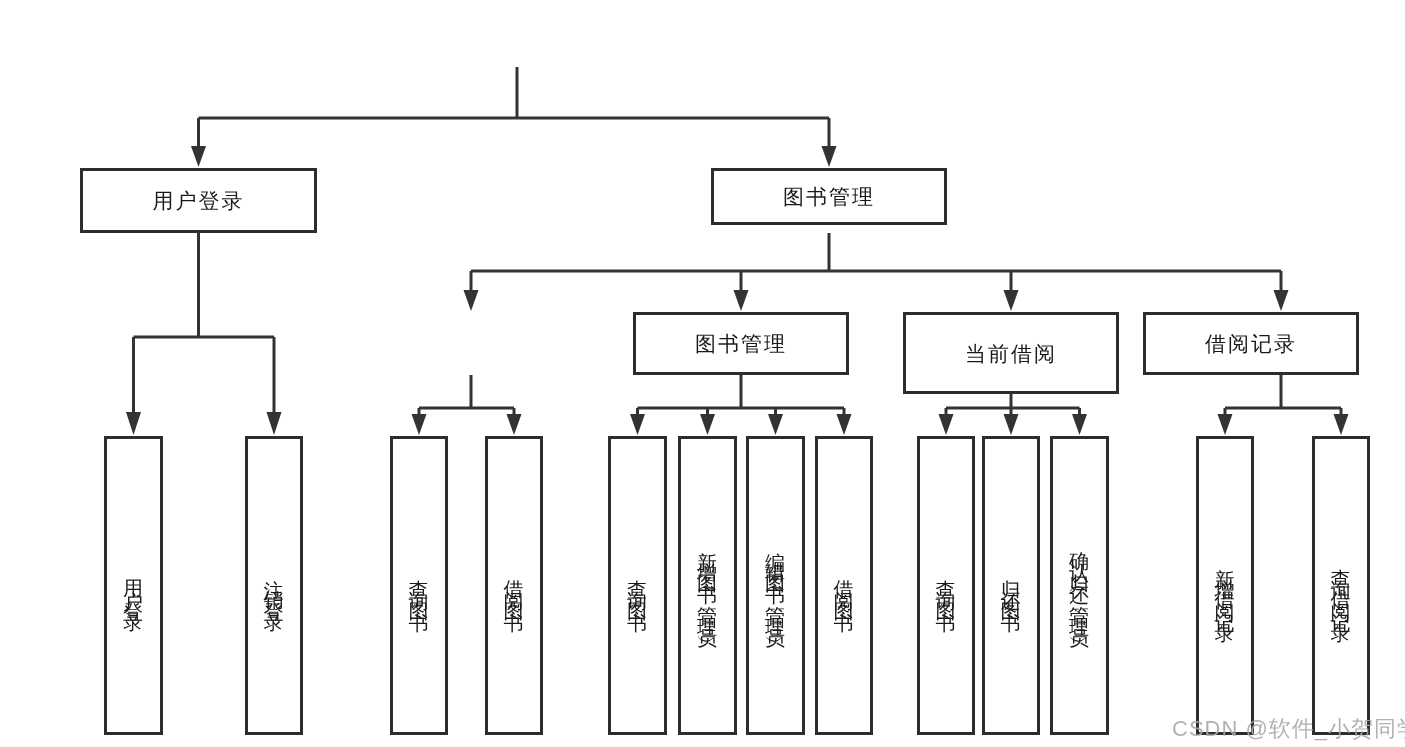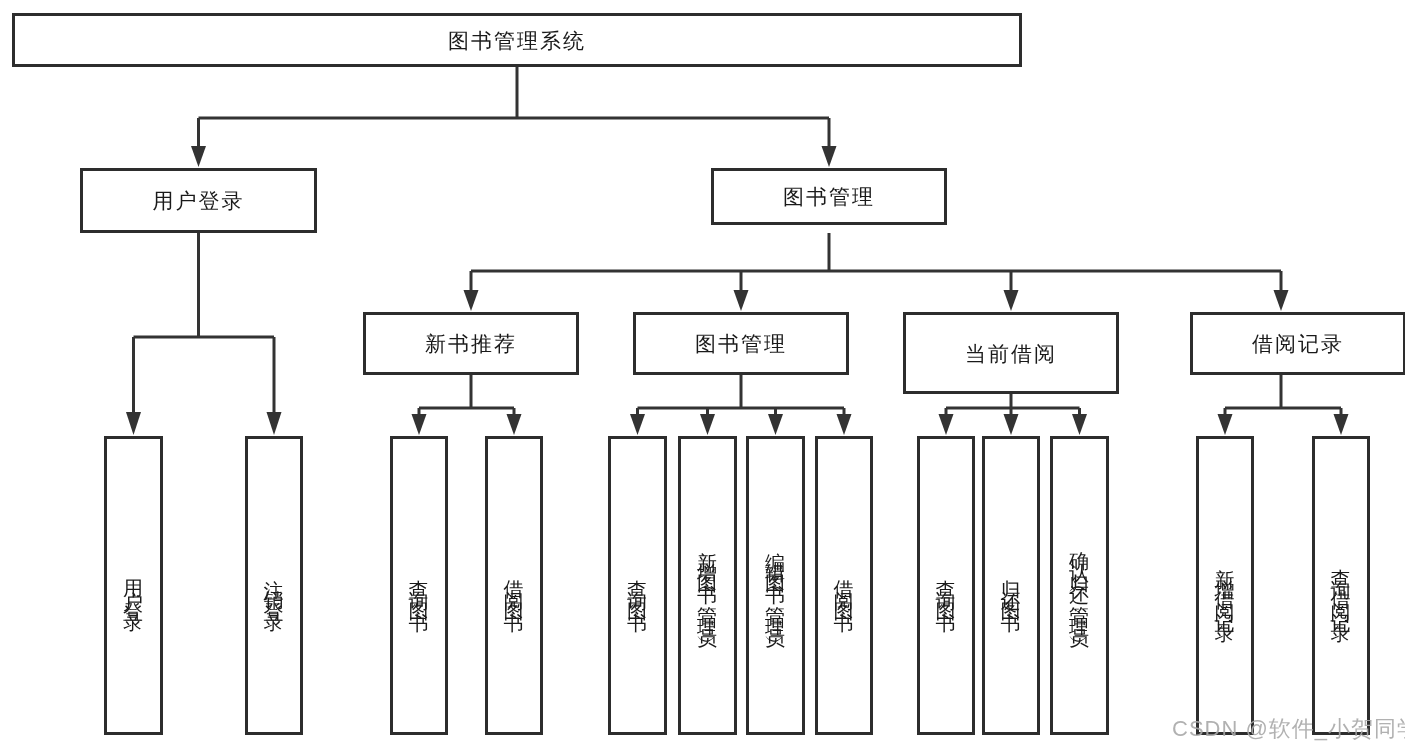--- a/index.html
+++ b/index.html
@@ -128,41 +128,35 @@
     <g>
       <path d="M1281,375 V408"></path>
       <path d="M1225,408 H1341"></path>
       <path d="M1225,408 V417"></path>
       <path d="M1341,408 V417"></path>
       <polygon points="1217.5,414 1232.5,414 1225,435"></polygon>
       <polygon points="1333.5,414 1348.5,414 1341,435"></polygon>
     </g>
   </svg>
 
-  <div class="box" style="left:12px;top:13px;width:1010px;height:54px;">
-    <span class="hlabel">图书管理系统</span>
-  </div>
 
   <div class="box" style="left:80px;top:168px;width:237px;height:65px;">
     <span class="hlabel">用户登录</span>
   </div>
   <div class="box" style="left:711px;top:168px;width:236px;height:57px;">
     <span class="hlabel">图书管理</span>
   </div>
 
-  <div class="box" style="left:363px;top:312px;width:216px;height:63px;">
-    <span class="hlabel">新书推荐</span>
-  </div>
   <div class="box" style="left:633px;top:312px;width:216px;height:63px;">
     <span class="hlabel">图书管理</span>
   </div>
   <div class="box" style="left:903px;top:312px;width:216px;height:82px;">
     <span class="hlabel">当前借阅</span>
   </div>
-  <div class="box" style="left:1190px;top:312px;width:216px;height:63px;">
+  <div class="box" style="left:1143px;top:312px;width:216px;height:63px;">
     <span class="hlabel">借阅记录</span>
   </div>
 
   <div class="box" style="left:104px;top:436px;width:59px;height:299px;">
     <span class="vtext">用户登录</span>
   </div>
   <div class="box" style="left:245px;top:436px;width:58px;height:299px;">
     <span class="vtext">注销登录</span>
   </div>
 

